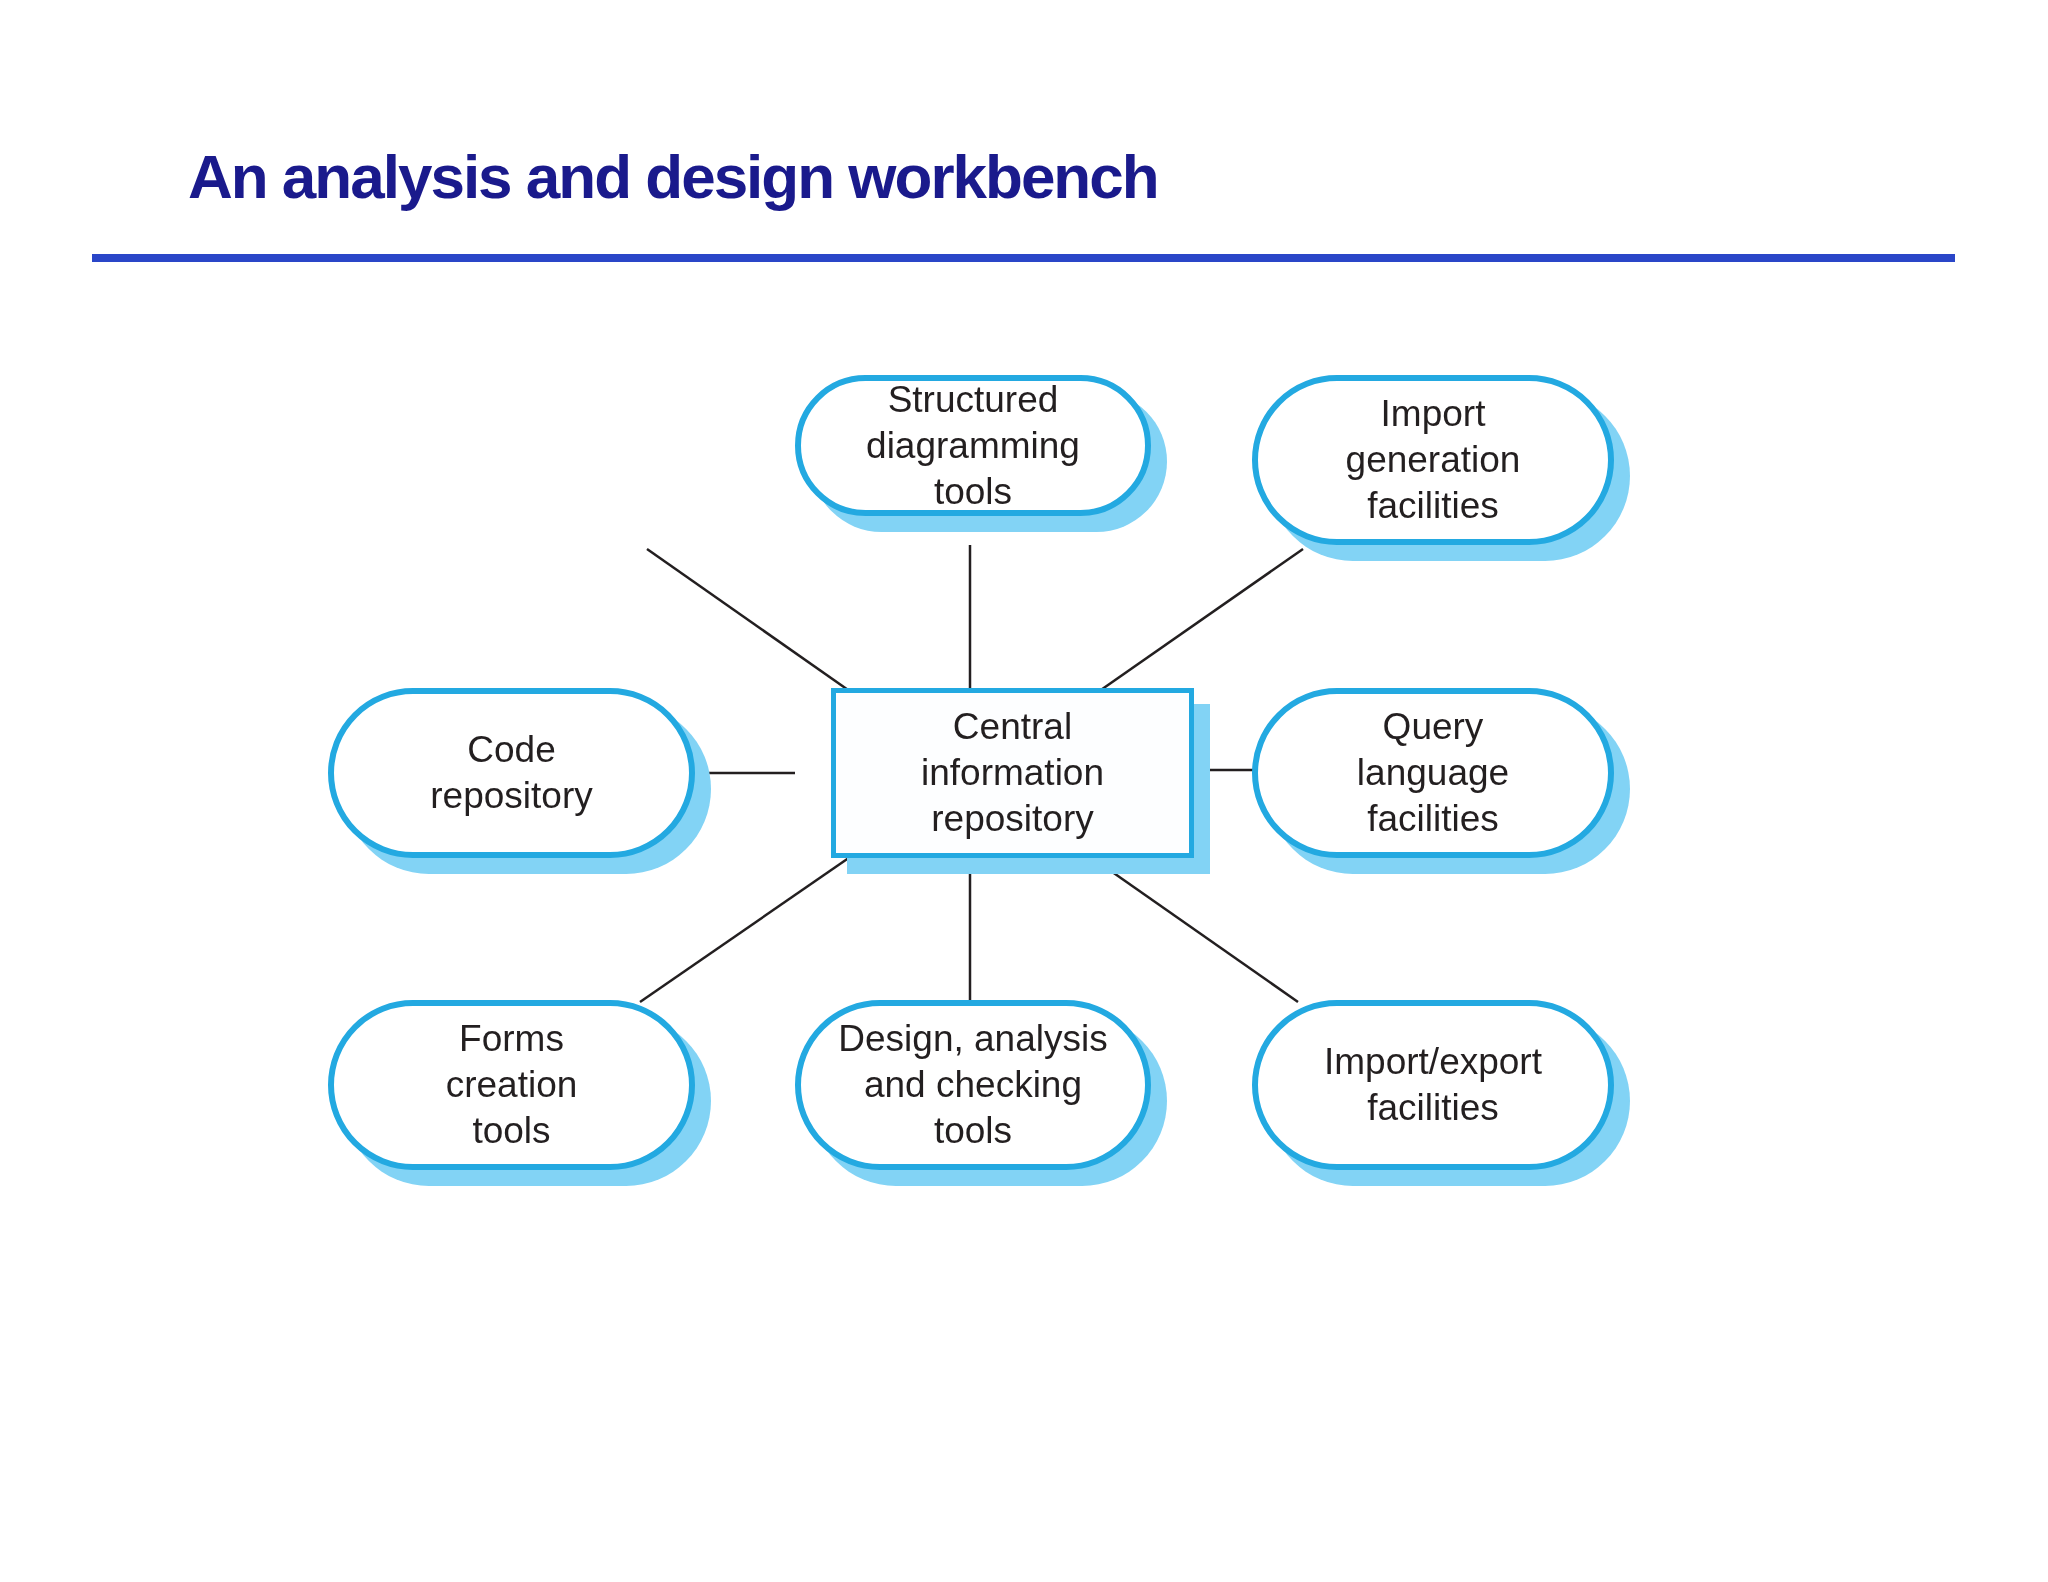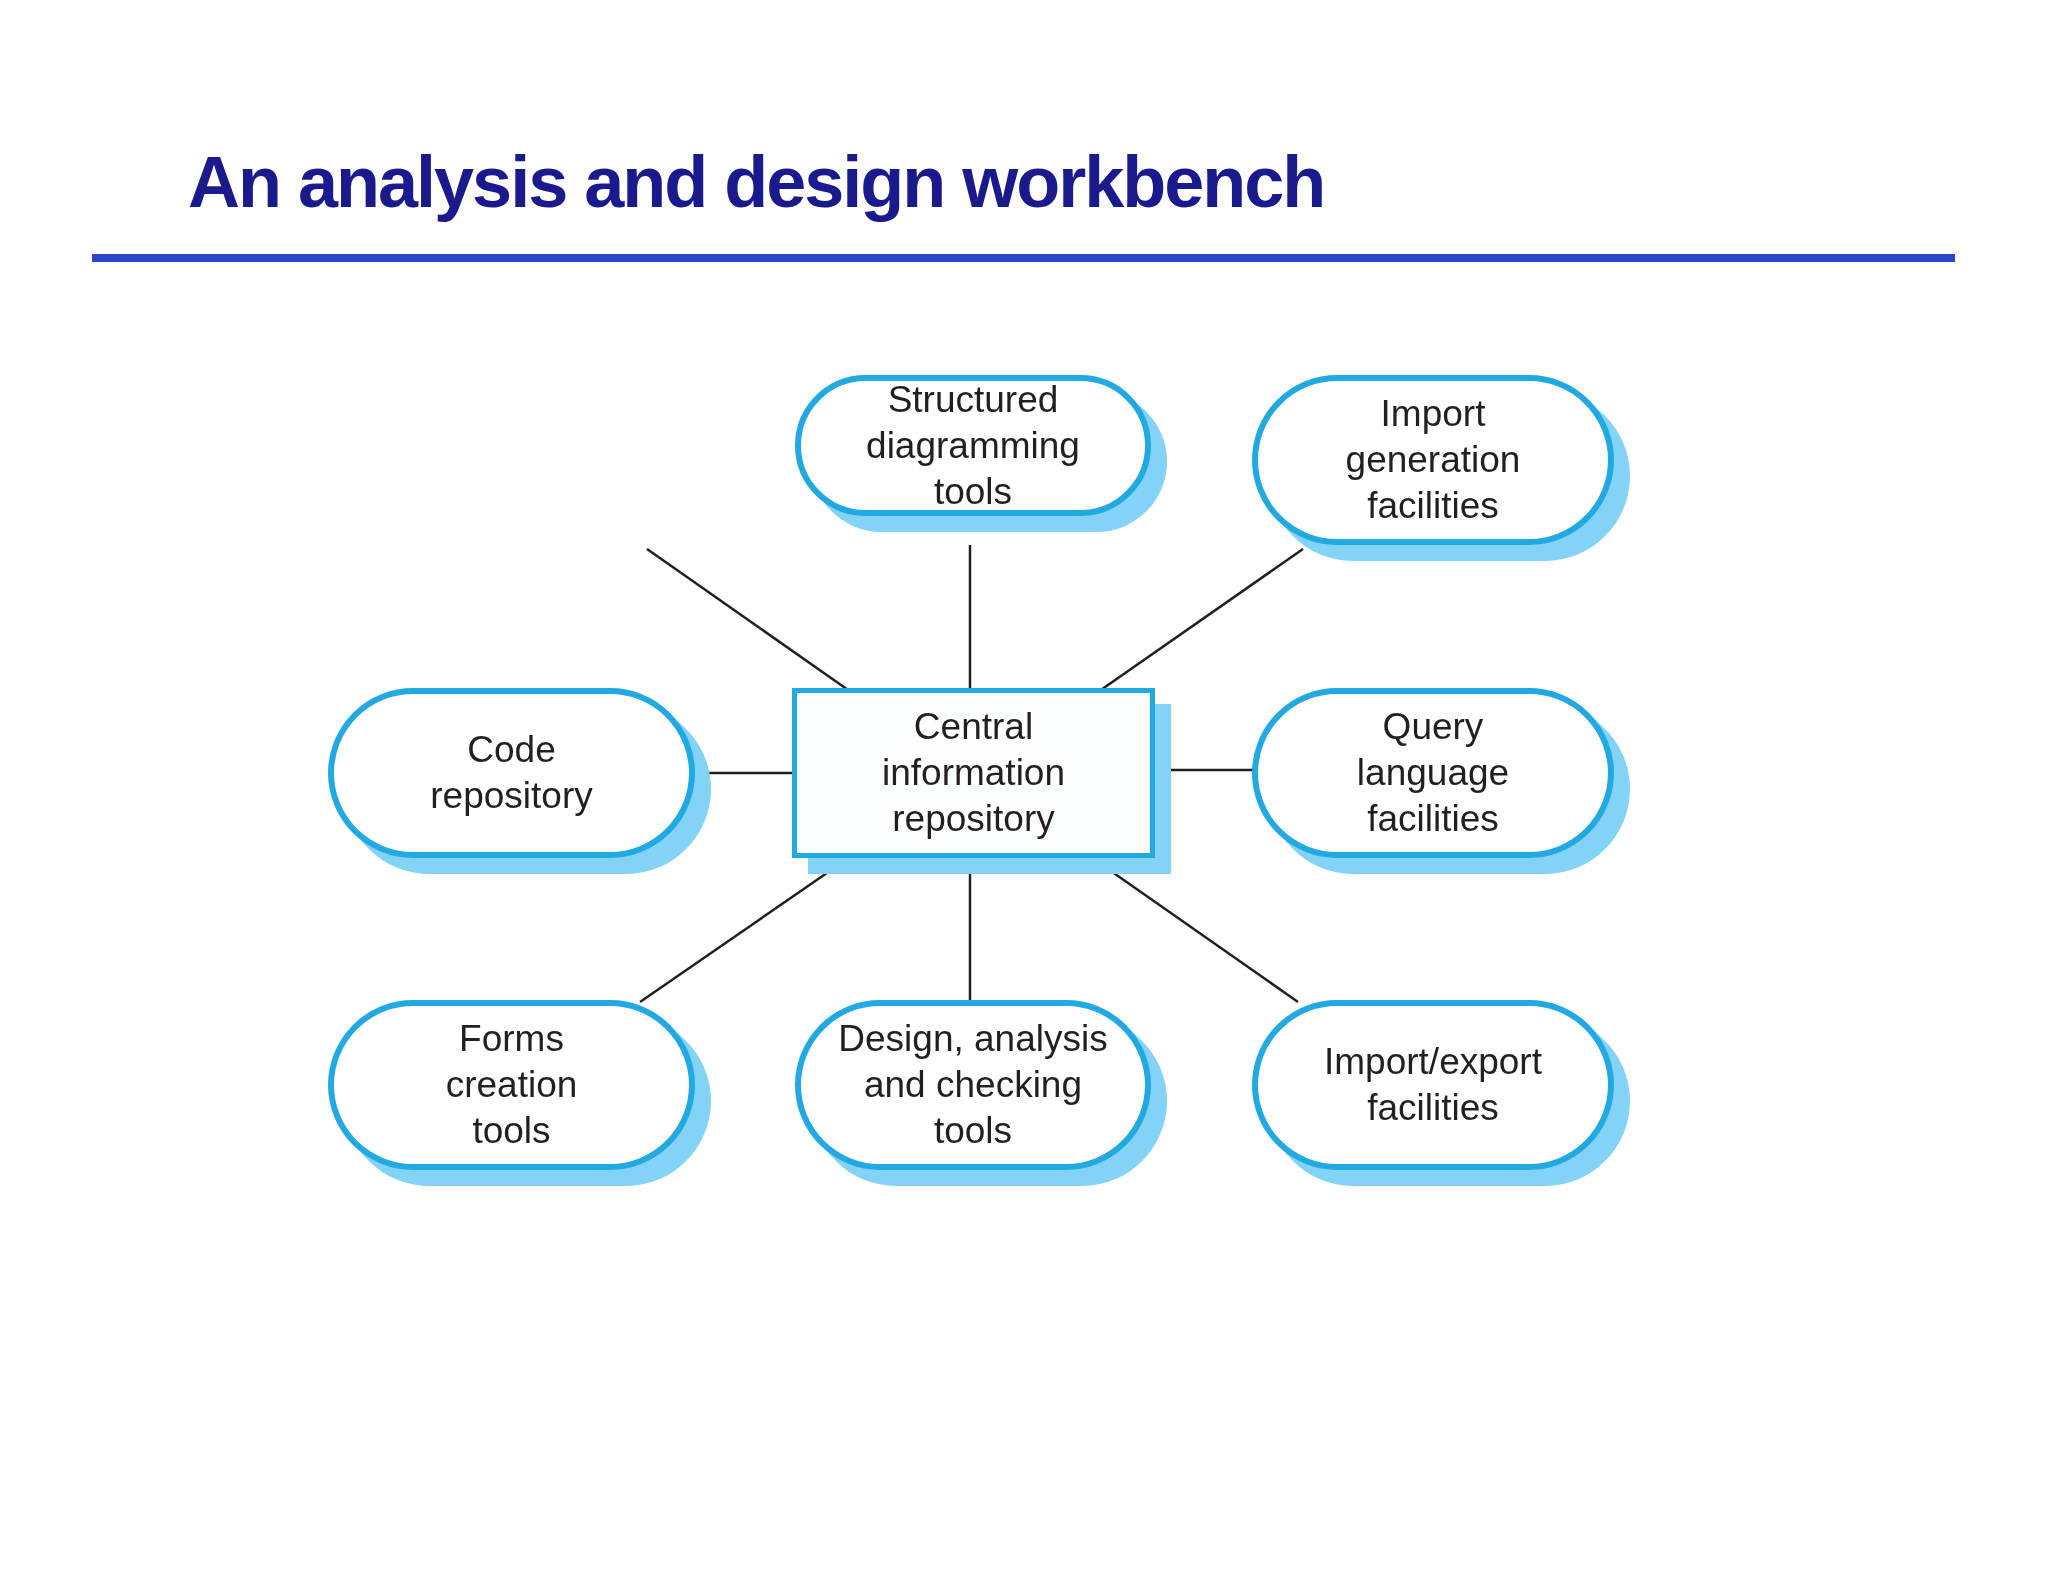--- a/index.html
+++ b/index.html
@@ -17,21 +17,21 @@
     height:1582px;
     background:#ffffff;
     overflow:hidden;
     font-family:"Liberation Sans", sans-serif;
   }
   .page-title{
     position:absolute;
     left:188px;
     top:146px;
     margin:0;
-    font-size:72px;
+    font-size:62px;
     line-height:1;
     font-weight:bold;
     letter-spacing:-2px;
     color:var(--title);
     white-space:nowrap;
   }
   .title-rule{
     position:absolute;
     left:92px;
     top:254px;
@@ -64,20 +64,21 @@
     font-size:37px;
     line-height:46px;
     color:var(--text);
     white-space:pre-line;
     z-index:2;
   }
   .node.rect{
     border-radius:0;
     border-width:5px;
     background:#fdfeff;
+    margin-left:39px;
   }
   
   .n-dd {left:328px;  top:375px;  width:367px; height:170px;}
   .n-sd {left:795px;  top:375px;  width:356px; height:141px;}
   .n-rg {left:1252px; top:375px;  width:362px; height:170px;}
   .n-cg {left:328px;  top:688px;  width:367px; height:170px;}
   .n-ci {left:792px;  top:688px;  width:363px; height:170px;}
   .n-ql {left:1252px; top:688px;  width:362px; height:170px;text-align:center;}
   .n-fc {left:328px;  top:1000px; width:367px; height:170px;}
   .n-da {left:795px;  top:1000px; width:356px; height:170px;}

